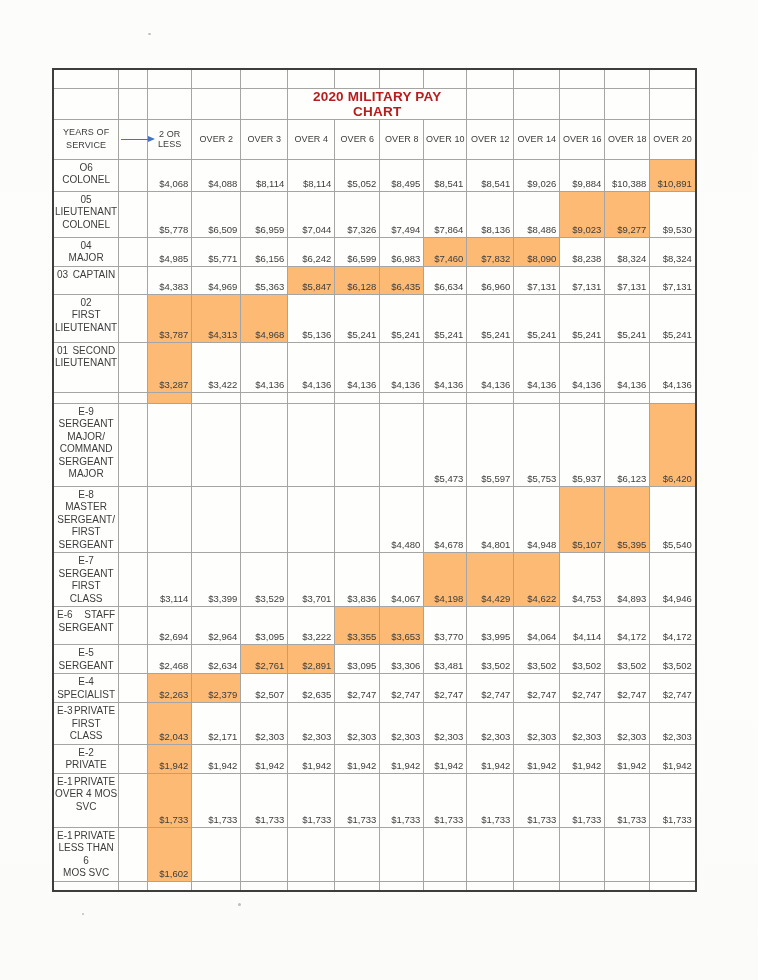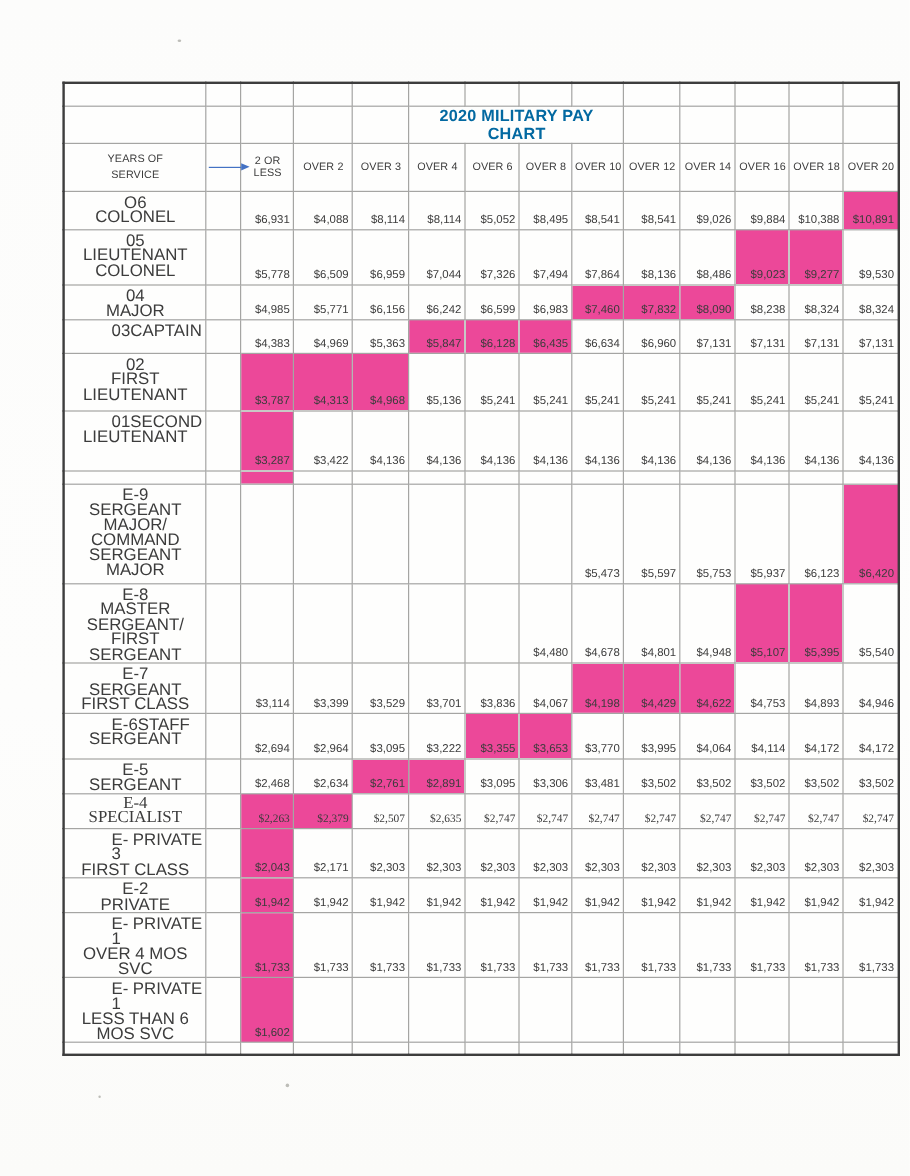--- a/index.html
+++ b/index.html
@@ -20,36 +20,36 @@
     border:1px solid #a5a5a3;
     padding:0;margin:0;overflow:hidden;
     font-size:9.5px;color:#3c3c3c;
   }
   td.c{background:transparent;}
   td.val{
     text-align:right;vertical-align:bottom;
     padding:0 3px 2px 0;
     font-size:9.5px;letter-spacing:0;
   }
-  td.g{background:#ec4899;}
+  td.g{background:#fdba74;}
   td.lbl{
     vertical-align:top;padding:2px 1px 1px 1px;
-    font-size:14px;line-height:12.5px;
+    font-size:10px;line-height:12.5px;
   }
   td.lbl .ln{text-align:center;}
-  td.lbl .split{display:flex;justify-content:flex-start;padding:0 2px;margin-left:36px;}
+  td.lbl .split{display:flex;justify-content:space-between;padding:0 2px;}
   td.hdr{
     text-align:center;vertical-align:middle;
     font-size:9px;letter-spacing:0.1px;
   }
   td.corner{white-space:pre-line;line-height:13px;}
   td.pg{vertical-align:bottom;text-align:center;font-size:9px;padding-bottom:3px;}
   td.title-cell{
     text-align:center;vertical-align:middle;
-    font-weight:bold;font-size:13.5px;letter-spacing:0.2px;color:#0369a1;
+    font-weight:bold;font-size:13.5px;letter-spacing:0.2px;color:#b91c1c;
     background:#fefefd;
   }
   td.arrowcell{position:relative;overflow:visible;}
   .arrow{position:absolute;left:2px;top:50%;width:27px;height:0;border-top:1.5px solid #4472c4;}
   .arrow .ah{
     position:absolute;right:-7px;top:-4.2px;width:0;height:0;
     border-left:7px solid #4472c4;border-top:3.5px solid transparent;border-bottom:3.5px solid transparent;
   }
   .speck{position:absolute;background:#bdbdb8;border-radius:50%;}
   .s1{left:148px;top:33px;width:3px;height:2px;}
@@ -133,21 +133,21 @@
           <td class="hdr">OVER 20</td>
         </tr>
     </tbody>
     <tbody id="rows">
         <tr style="height: 32px;">
           <td class="lbl">
             <div class="ln">O6</div>
             <div class="ln">COLONEL</div>
           </td>
           <td class="c"></td>
-          <td class="val">$6,931</td>
+          <td class="val">$4,068</td>
           <td class="val">$4,088</td>
           <td class="val">$8,114</td>
           <td class="val">$8,114</td>
           <td class="val">$5,052</td>
           <td class="val">$8,495</td>
           <td class="val">$8,541</td>
           <td class="val">$8,541</td>
           <td class="val">$9,026</td>
           <td class="val">$9,884</td>
           <td class="val">$10,388</td>
@@ -370,21 +370,21 @@
           <td class="val g">$2,891</td>
           <td class="val">$3,095</td>
           <td class="val">$3,306</td>
           <td class="val">$3,481</td>
           <td class="val">$3,502</td>
           <td class="val">$3,502</td>
           <td class="val">$3,502</td>
           <td class="val">$3,502</td>
           <td class="val">$3,502</td>
         </tr>
-        <tr style="height: 27px; font-family: Liberation Serif, serif;">
+        <tr style="height: 27px;">
           <td class="lbl">
             <div class="ln">E-4</div>
             <div class="ln">SPECIALIST</div>
           </td>
           <td class="c"></td>
           <td class="val g">$2,263</td>
           <td class="val g">$2,379</td>
           <td class="val">$2,507</td>
           <td class="val">$2,635</td>
           <td class="val">$2,747</td>

